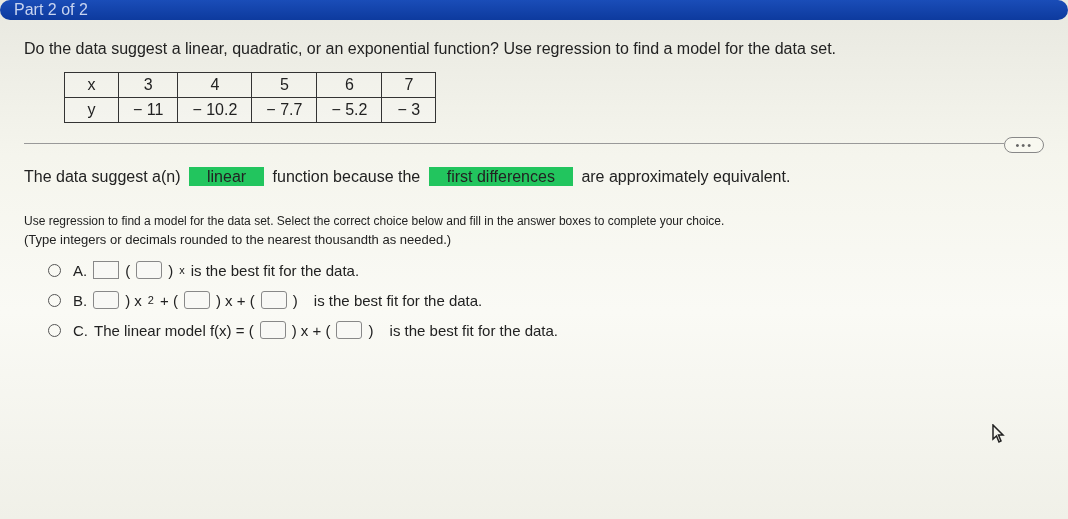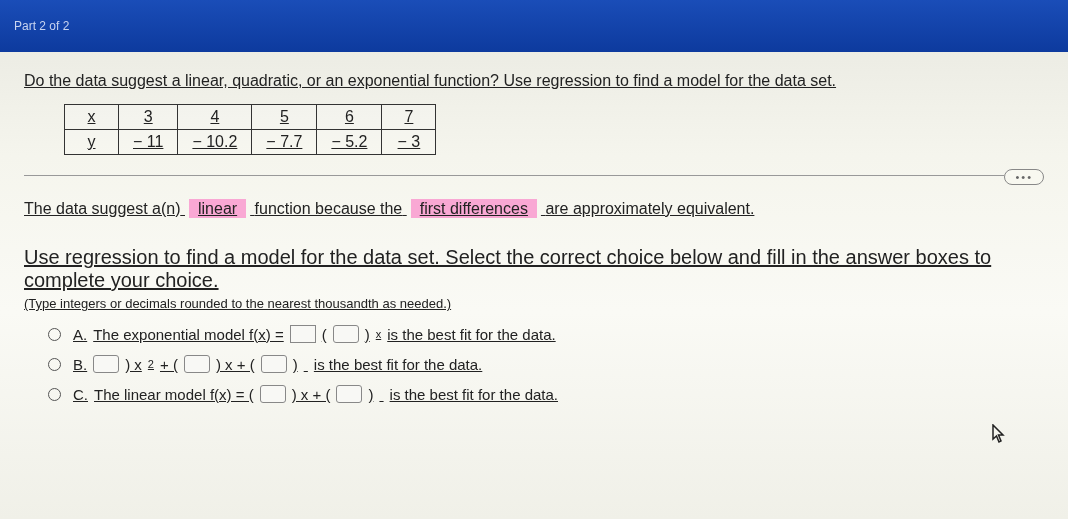--- a/index.html
+++ b/index.html
@@ -8,28 +8,28 @@
       background: linear-gradient(180deg, #e8e8e0 0%, #f5f5ed 30%, #fafaf5 60%, #f0f0e8 100%);
       width: 1068px;
       height: 519px;
       overflow: hidden;
       color: #222;
     }
     .header {
       background: linear-gradient(180deg, #1a4db8 0%, #0d3a9e 100%);
       color: #c8d4f0;
       padding: 8px 14px;
-      font-size: 12px;
-      height: 52px;
+      font-size: 16px;
+      height: 20px;
       display: flex;
       align-items: center;
+      border-radius: 18px;
     }
     .content {
       padding: 20px 24px 10px 24px;
-      text-decoration: underline;
     }
     .question {
       font-size: 16px;
       margin-bottom: 14px;
     }
     .data-table {
       border-collapse: collapse;
       margin-left: 40px;
       margin-bottom: 20px;
     }
@@ -55,26 +55,26 @@
       color: #666;
       background: #f8f8f0;
       margin-top: -6px;
       letter-spacing: 2px;
     }
     .answer-line {
       font-size: 16px;
       margin-bottom: 16px;
     }
     .highlight {
-      background: #f9a8d4;
-      padding: 1px 9px;
+      background: #22c55e;
+      padding: 1px 18px;
       margin: 0 4px;
     }
     .instruction {
-      font-size: 20px;
+      font-size: 12px;
       margin-bottom: 4px;
       margin-top: 28px;
     }
     .sub-instruction {
       font-size: 13px;
       margin-bottom: 14px;
     }
     .choices {
       margin-left: 24px;
     }
@@ -161,21 +161,20 @@
   </p>
 
   <p class="instruction">Use regression to find a model for the data set. Select the correct choice below and fill in the answer boxes to complete your choice.</p>
   <p class="sub-instruction">(Type integers or decimals rounded to the nearest thousandth as needed.)</p>
 
   <div class="choices">
 
     <div class="choice">
       <span class="radio"></span>
       <span>A.</span>
-      <span>The exponential model f(x) =</span>
       <span class="input-box"></span>
       <span>(</span>
         <span class="input-box paren"></span>
         <span>)</span>
         <span class="sup">x</span>
       <span>is the best fit for the data.</span>
     </div>
 
     <div class="choice">
       <span class="radio"></span>

